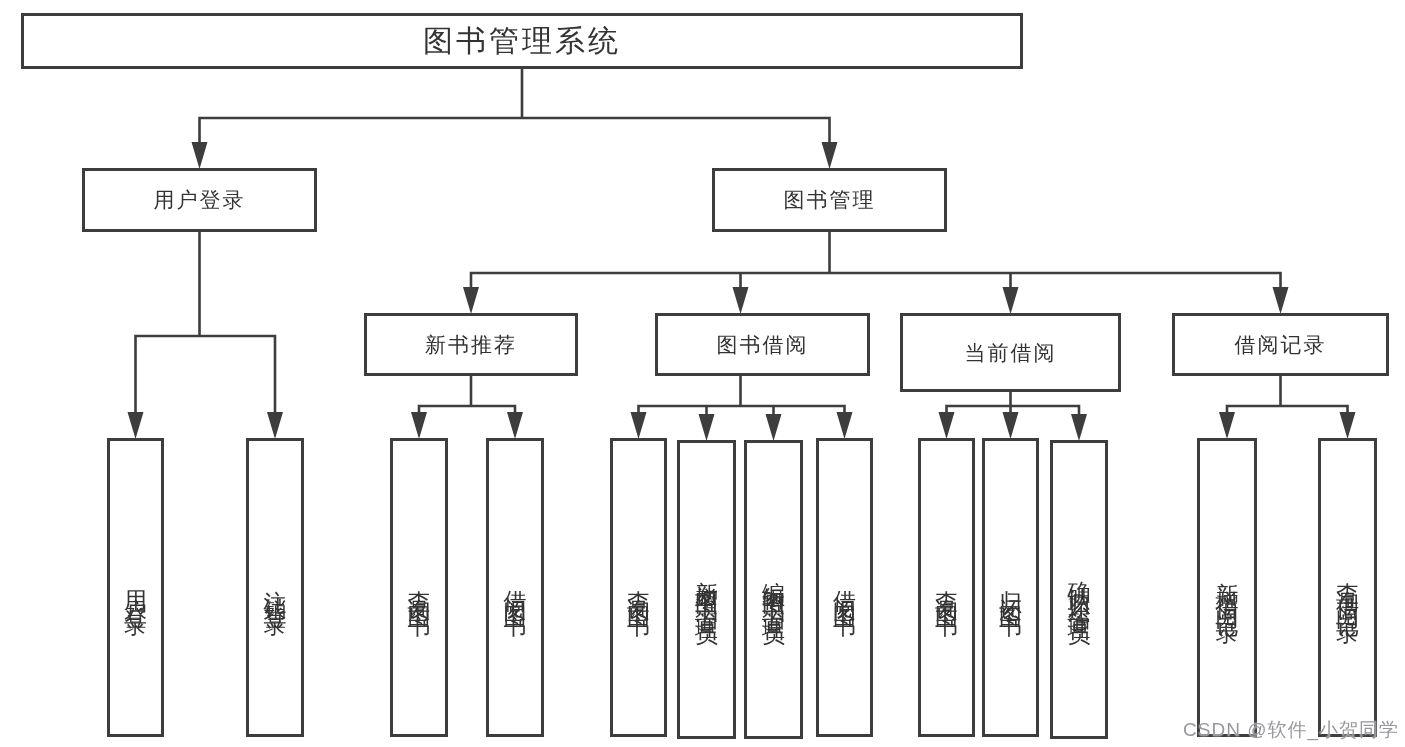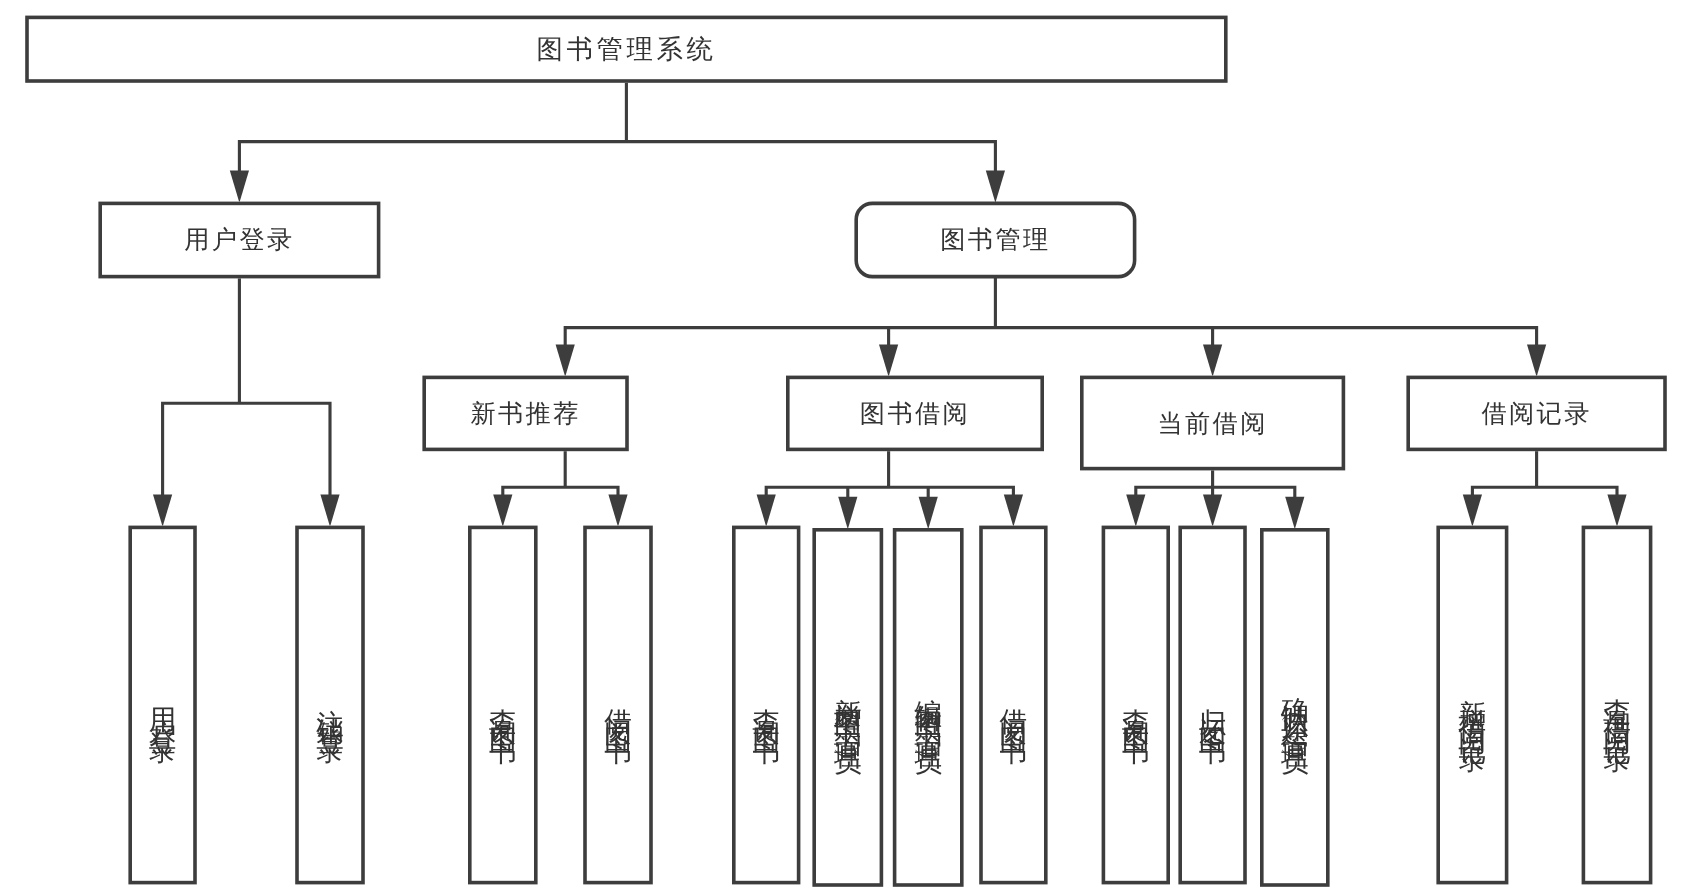--- a/index.html
+++ b/index.html
@@ -32,21 +32,21 @@
     display: flex;
     align-items: center;
     justify-content: center;
   }
   .hbox {
     font-size: 21px;
     letter-spacing: 2px;
     white-space: nowrap;
   }
   .rootbox {
-    font-size: 22px;
+    font-size: 30px;
     letter-spacing: 3px;
     font-family: Liberation Serif, serif;
   }
   .vbox {
     writing-mode: vertical-rl;
     font-size: 23px;
     letter-spacing: 8px;
     line-height: 1;
     text-align: center;
   }
@@ -61,23 +61,23 @@
     color: #97979c;
     letter-spacing: 1px;
     white-space: nowrap;
     z-index: 10;
     text-shadow: 0 0 2px #ffffff;
   }
 
   
   #n-root        { left: 21px;   top: 13px;  width: 1002px; height: 56px; }
   #n-user-login  { left: 82px;   top: 168px; width: 235px;  height: 64px; }
-  #n-book-mgmt   { left: 712px;  top: 168px; width: 235px;  height: 64px; border-radius: 15px; }
-
-  #n-new-book    { left: 352px;  top: 313px; width: 172px;  height: 63px; }
+  #n-book-mgmt   { left: 712px;  top: 168px; width: 235px;  height: 64px; }
+
+  #n-new-book    { left: 364px;  top: 313px; width: 214px;  height: 63px; }
   #n-book-borrow { left: 655px;  top: 313px; width: 215px;  height: 63px; }
   #n-cur-borrow  { left: 900px;  top: 313px; width: 221px;  height: 79px; }
   #n-borrow-rec  { left: 1172px; top: 313px; width: 217px;  height: 63px; }
 
   #n-login-act   { left: 107px;  top: 438px; width: 57px;   height: 299px; }
   #n-logout      { left: 246px;  top: 438px; width: 58px;   height: 299px; }
   #n-nbr-query   { left: 390px;  top: 438px; width: 58px;   height: 299px; }
   #n-nbr-borrow  { left: 486px;  top: 438px; width: 58px;   height: 299px; }
   #n-bb-query    { left: 610px;  top: 438px; width: 57px;   height: 299px; }
   #n-bb-add      { left: 677px;  top: 440px; width: 59px;   height: 299px; letter-spacing: 6px; }
@@ -195,14 +195,15 @@
     <span>确认归还（管理员）</span>
   </div>
 
   <div class="node vbox" id="n-br-add">
     <span>新增借阅记录</span>
   </div>
   <div class="node vbox" id="n-br-query">
     <span>查询借阅记录</span>
   </div>
 
+  <div class="watermark">CSDN @软件_小贺同学</div>
 
 </div>
 
 </body></html>

